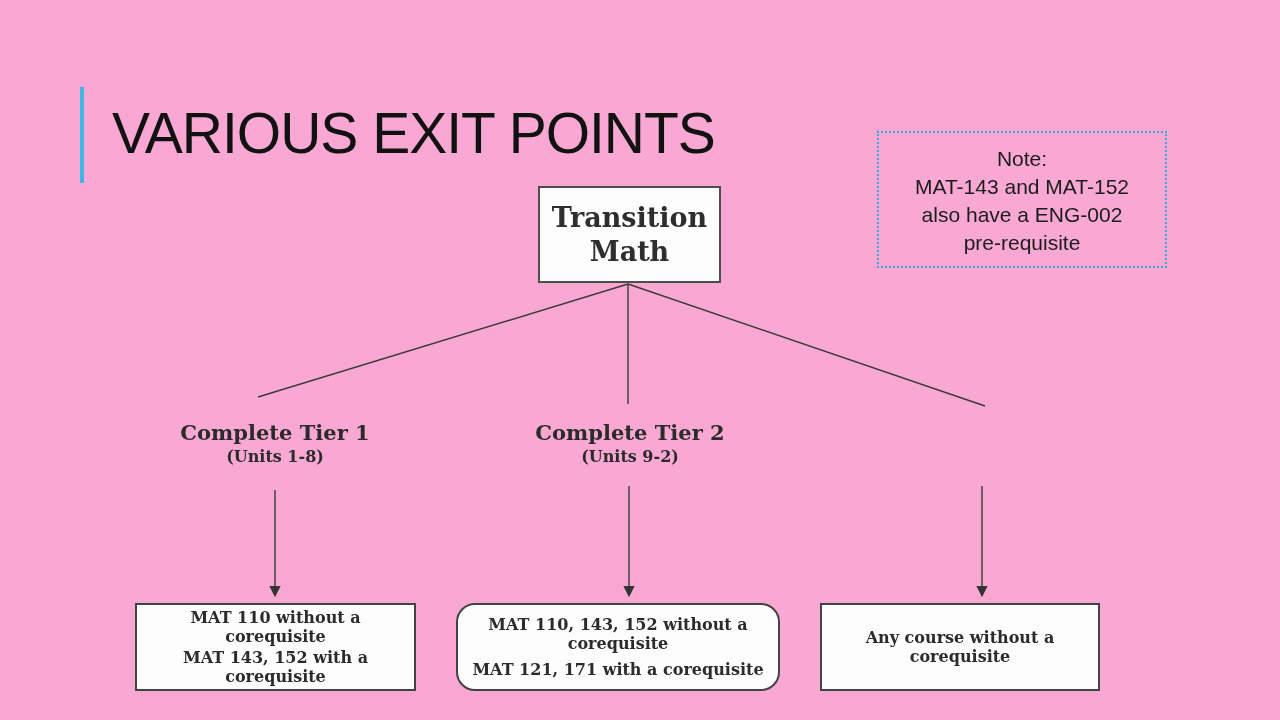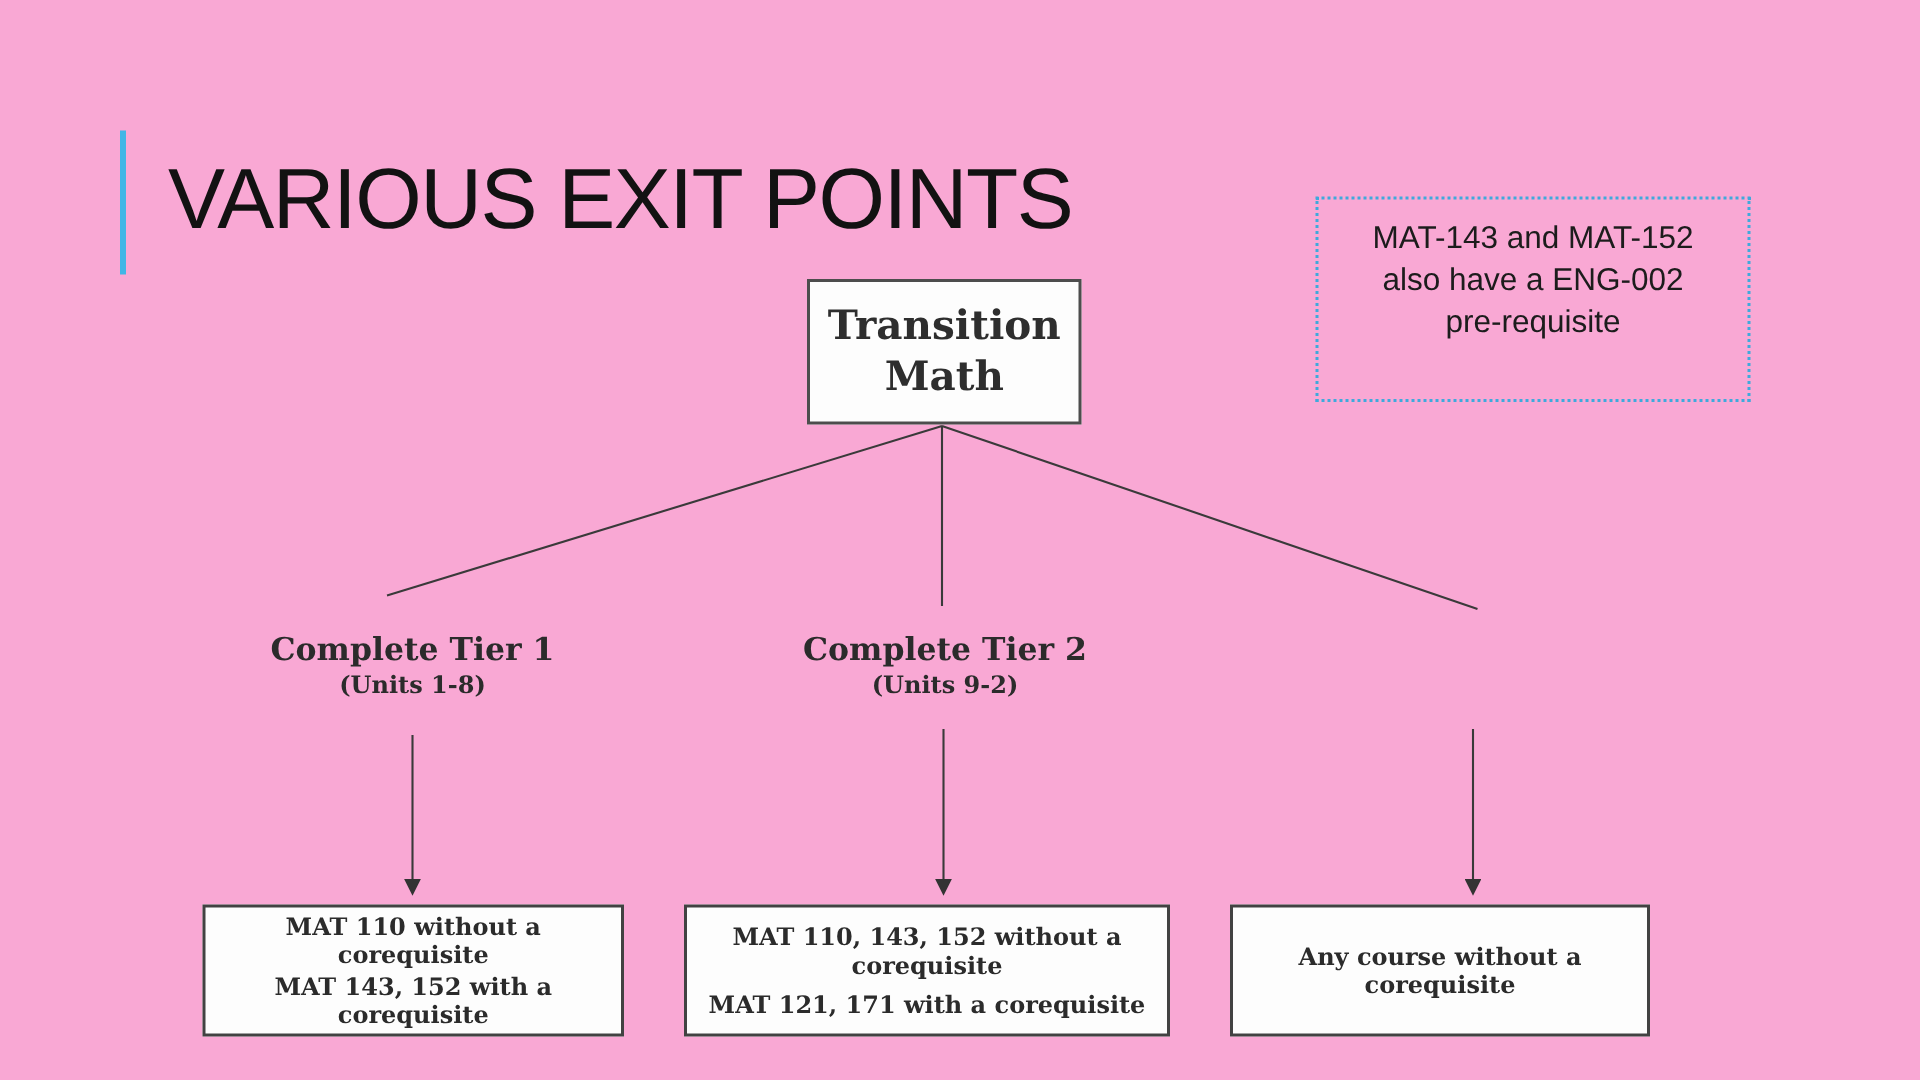--- a/index.html
+++ b/index.html
@@ -46,32 +46,33 @@
   .tier3 { left: 852px; }
 
   .outcome-box {
     position: absolute; top: 603px; height: 88px; box-sizing: border-box;
     border: 2px solid #424242; background: #fdfdfd;
     display: flex; flex-direction: column; justify-content: space-evenly; align-items: center;
     font-family: "DejaVu Serif", serif; font-weight: bold; font-size: 16px;
     color: #2b2b2b; text-align: center; padding: 2px 6px;
   }
   .box1 { left: 135px; width: 281px; }
-  .box2 { left: 456px; width: 324px; }
+  .box2 { left: 456px; width: 324px; border-radius: 19px; }
   .box3 { left: 820px; width: 280px; }
 </style>
 </head>
 <body>
 
 <div class="slide">
 
   <div class="accent-bar"></div>
   <h1 class="title">VARIOUS EXIT POINTS</h1>
 
   <div class="note">
+    <div>Note:</div>
     <div>MAT-143 and MAT-152</div>
     <div>also have a ENG-002</div>
     <div>pre-requisite</div>
   </div>
 
   <svg class="connectors" width="1280" height="720" viewBox="0 0 1280 720">
     <defs>
       <marker id="arrowhead" viewBox="0 0 10 10" refX="8" refY="5" markerWidth="8" markerHeight="8" orient="auto-start-reverse">
         <path d="M0,0 L10,5 L0,10 z" fill="#333333"></path>
       </marker>

